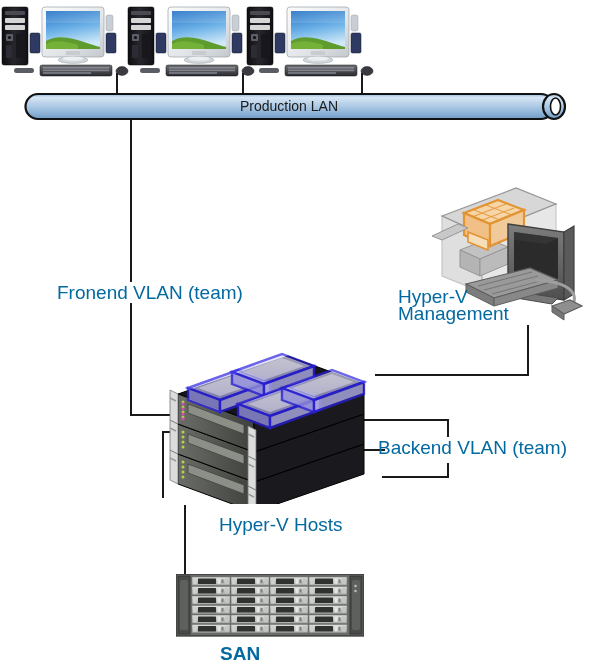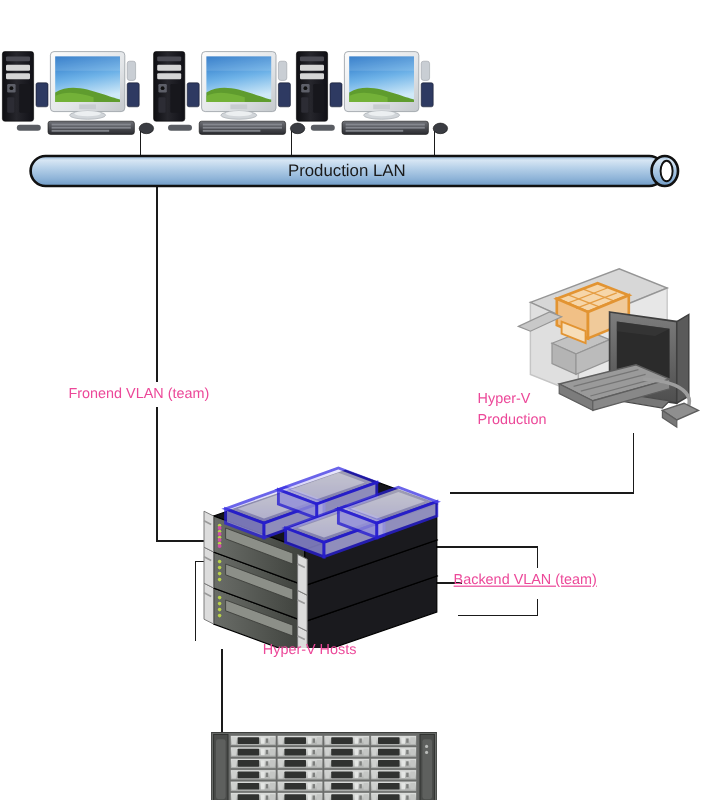--- a/index.html
+++ b/index.html
@@ -5,25 +5,25 @@
   html, body {
     margin: 0; padding: 0;
     background: #ffffff;
   }
   body {
     width: 600px; height: 667px;
     position: relative;
     overflow: hidden;
     font-family: "Liberation Sans", sans-serif;
   }
-  #stage { position: absolute; inset: 0; margin-top: 36px; }
+  #stage { position: absolute; inset: 0; }
   .lbl {
     position: absolute;
-    color: #ec4899;
-    font-size: 12px;
+    color: #0369a1;
+    font-size: 19px;
     white-space: nowrap;
     line-height: 17px;
   }
   .lbl.ctr { text-align: left; }
   svg.layer { position: absolute; left: 0; top: 0; }
   .node { position: absolute; }
 </style>
 </head>
 <body>
 
@@ -327,23 +327,23 @@
         <use href="#bay" x="133" y="41"></use>
       <use href="#bay" x="16" y="50.5"></use>
         <use href="#bay" x="55" y="50.5"></use>
         <use href="#bay" x="94" y="50.5"></use>
         <use href="#bay" x="133" y="50.5"></use>
     </g>
   </svg>
 
   <div class="lbl" style="left:57px; top:284px;">Fronend VLAN (team)</div>
 
-  <div class="lbl" style="left:378px; top:439px;text-decoration:underline;">Backend VLAN (team)</div>
-
-
-  <div class="lbl" style="left:219px; top:497px;">Hyper-V Hosts</div>
+  <div class="lbl" style="left:378px; top:439px;">Backend VLAN (team)</div>
+
+
+  <div class="lbl" style="left:219px; top:516px;">Hyper-V Hosts</div>
 
   <div class="lbl ctr" style="left:398px; top:288px; width:114px;">Hyper-V</div>
-  <div class="lbl ctr" style="left:398px; top:305px; width:114px;">Production</div>
+  <div class="lbl ctr" style="left:398px; top:305px; width:114px;">Management</div>
 
   <div class="lbl ctr" style="left:220px; top:645px; width:100px;font-weight:bold;">SAN</div>
 
 </div>
 
 </body></html>

